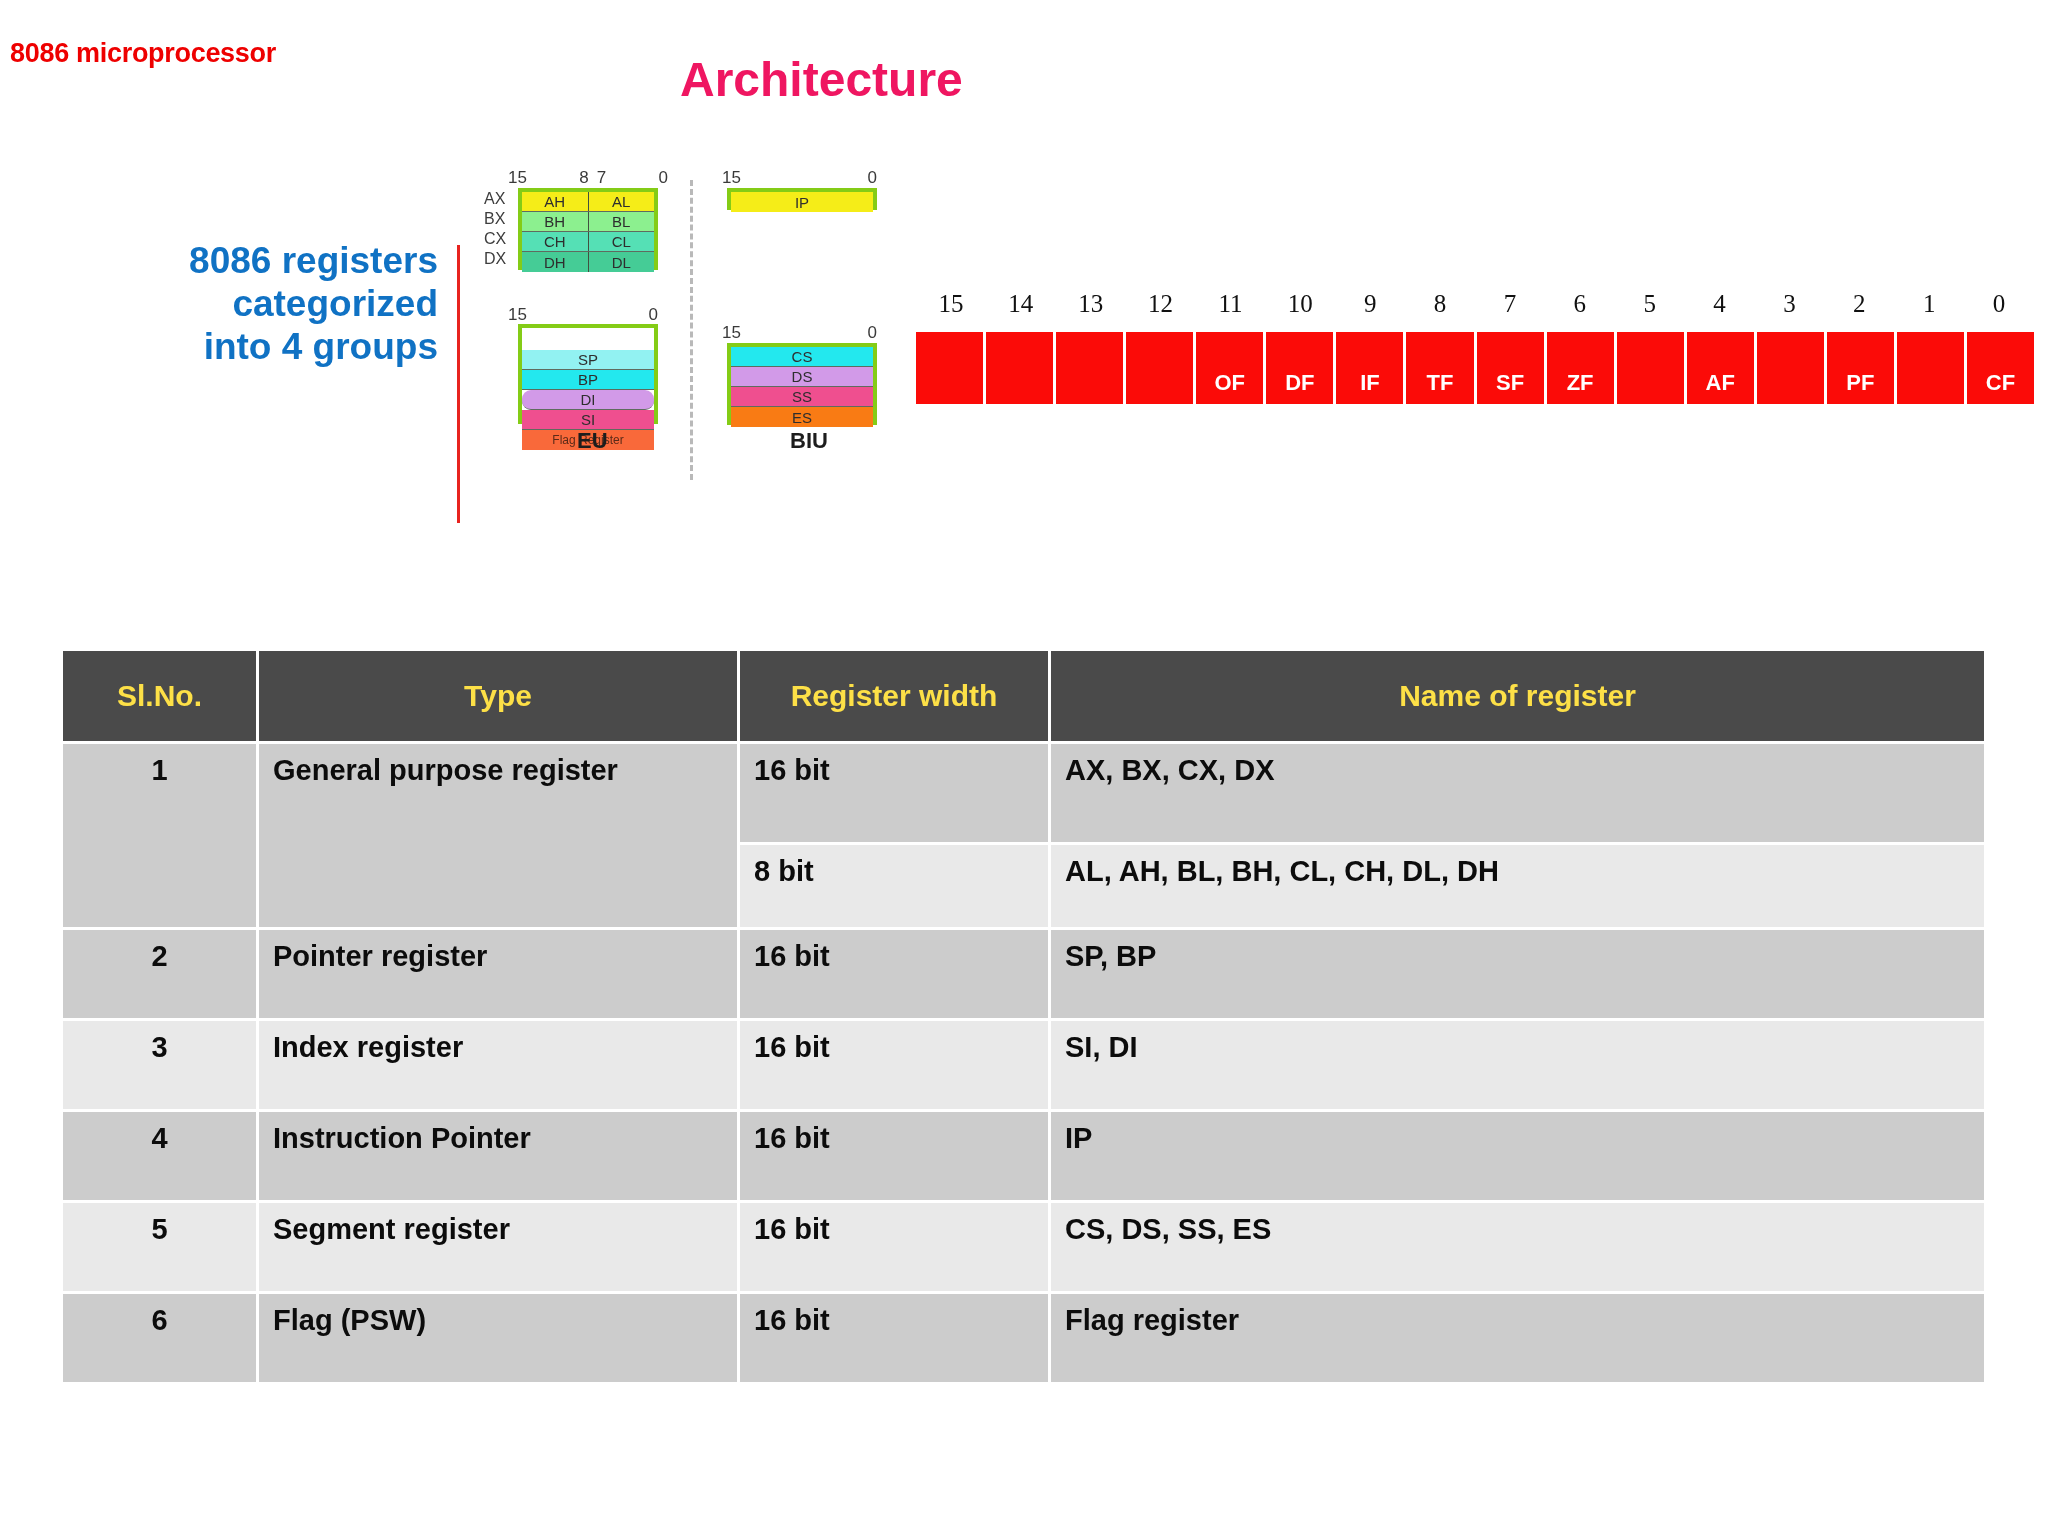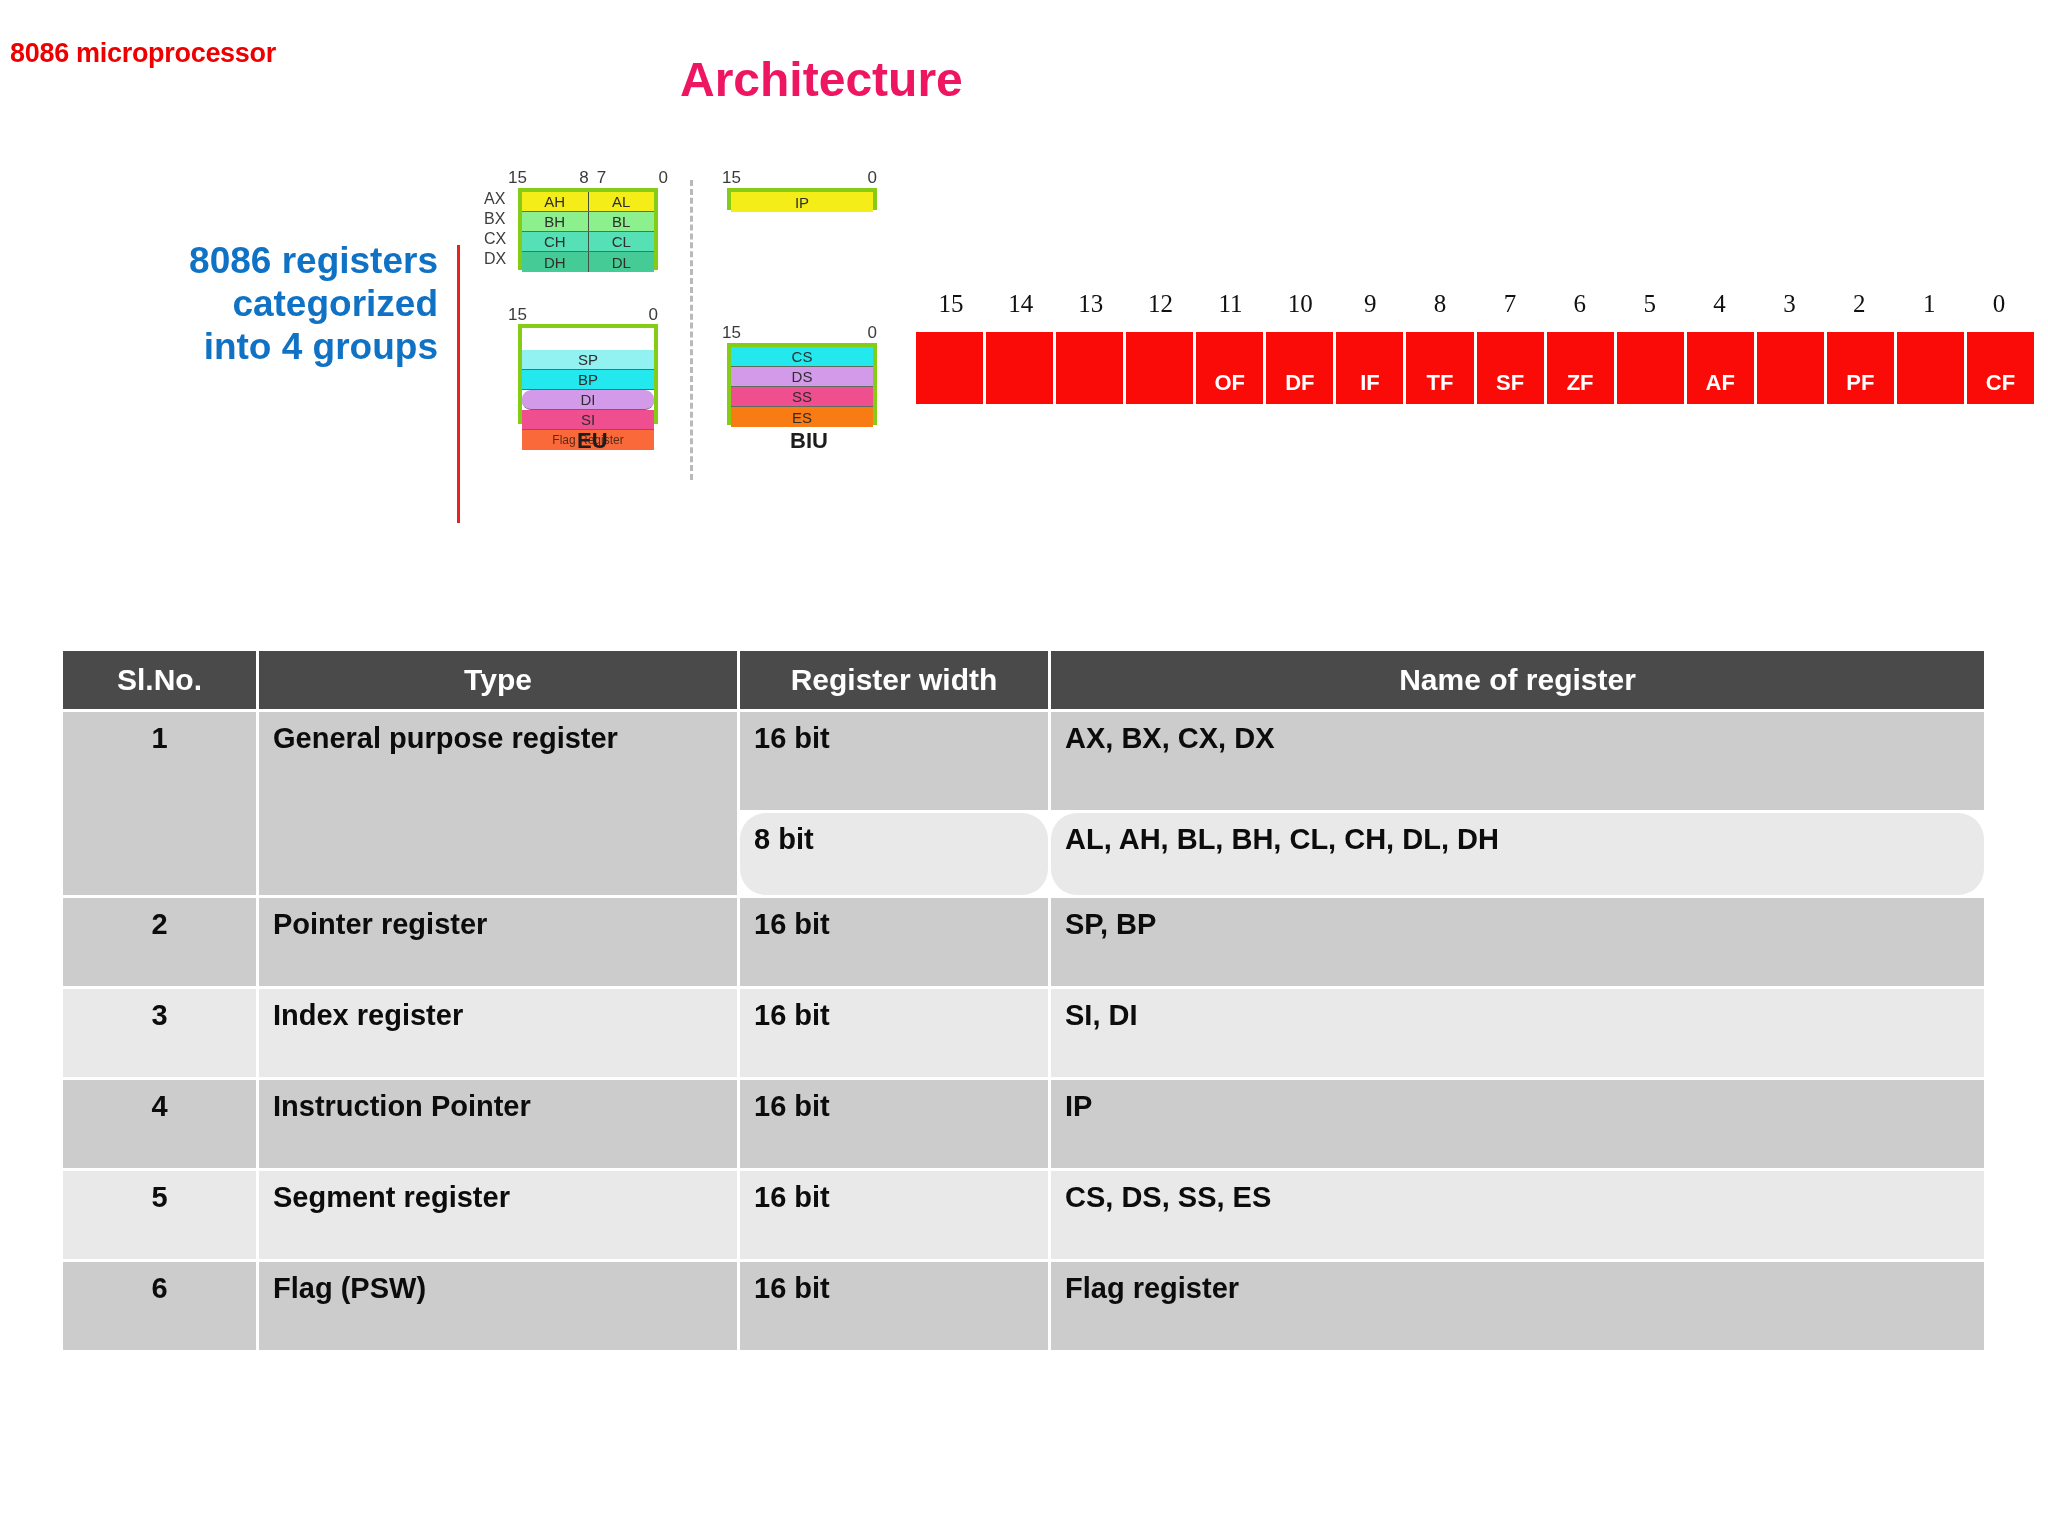--- a/index.html
+++ b/index.html
@@ -78,32 +78,32 @@
     font-family:"Liberation Sans",sans-serif;
   }
   #flag-cells .fcell:last-child{margin-right:0;}
   
   #reg-table{
     position:absolute;left:60px;top:648px;width:1927px;
     border-collapse:separate;border-spacing:3px 3px;
     font-family:"Liberation Sans",sans-serif;
   }
   #reg-table th{
-    background:#4a4a4a;color:#ffffff;font-size:30px;font-weight:bold;
-    padding:12px 4px;text-align:center;
+    background:#4a4a4a;color:#fde047;font-size:30px;font-weight:bold;
+    padding:28px 4px;text-align:center;
   }
   #reg-table td{
     font-size:29px;font-weight:bold;color:#0c0c0c;
     padding:10px 14px;vertical-align:top;
   }
   #reg-table td.num{text-align:center;padding-left:0;padding-right:0;}
   tr.band-a td{background:#cccccc;}
   tr.band-b td{background:#e9e9e9;}
   td.cell-a{background:#cccccc !important;}
-  td.cell-b{background:#e9e9e9 !important;border-radius:26px;}
+  td.cell-b{background:#e9e9e9 !important;}
   .c1{width:185px;}
   .c2{width:470px;}
   .c3{width:300px;}
 </style>
 </head>
 <body>
 
 <div id="slide-subtitle">8086 microprocessor</div>
 <div id="slide-title">Architecture</div>
 

